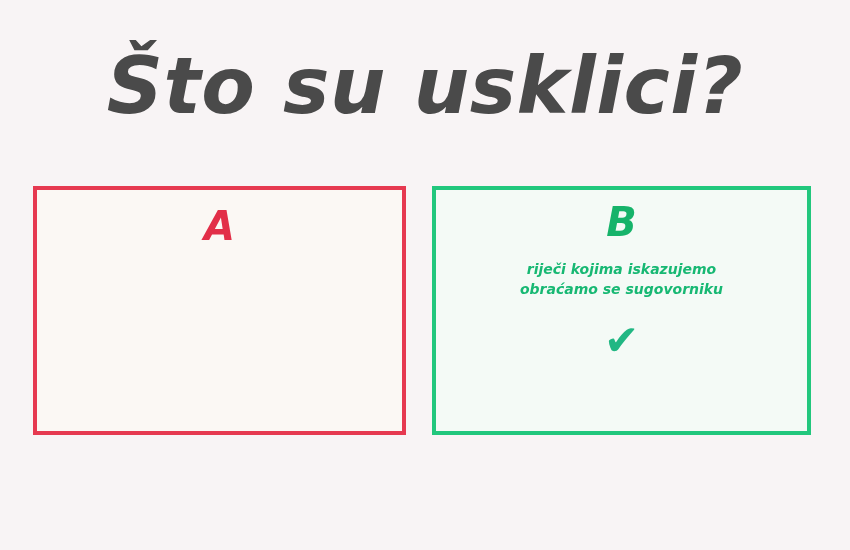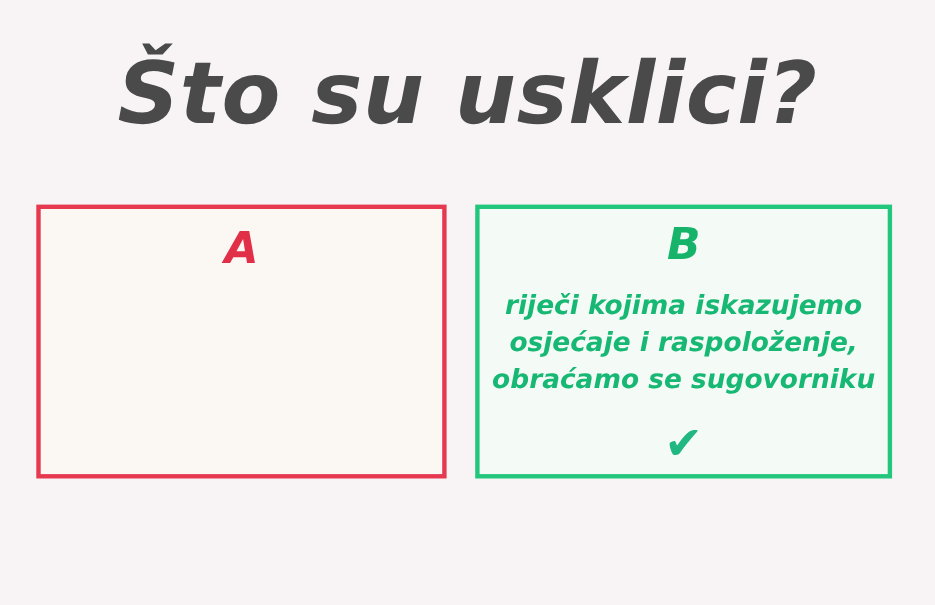--- a/index.html
+++ b/index.html
@@ -82,21 +82,21 @@
   }
 
   #answer-letter-b {
     margin-top: 12px;
     color: #16b36a;
   }
 
   .answer-text {
     text-align: center;
     font-family: "DejaVu Sans", sans-serif;
-    font-size: 24px;
+    font-size: 14px;
     font-style: italic;
     font-weight: 700;
     line-height: 1.42;
     padding: 0 10px;
     white-space: nowrap;
   }
 
   #answer-text-a {
     margin-top: 44px;
     color: #e2405a;
@@ -130,19 +130,18 @@
   <div class="answer-panel" id="answer-panel-a">
     <div class="answer-letter" id="answer-letter-a">A</div>
     <div class="answer-text" id="answer-text-a">
     </div>
   </div>
 
   <div class="answer-panel" id="answer-panel-b">
     <div class="answer-letter" id="answer-letter-b">B</div>
     <div class="answer-text" id="answer-text-b">
       <span class="line">riječi kojima iskazujemo</span>
-      <span class="line">osjećaje i raspoloženje,</span>
       <span class="line">obraćamo se sugovorniku</span>
     </div>
     <div id="correct-check-icon">✔</div>
   </div>
 
 </div>
 
 </body></html>

